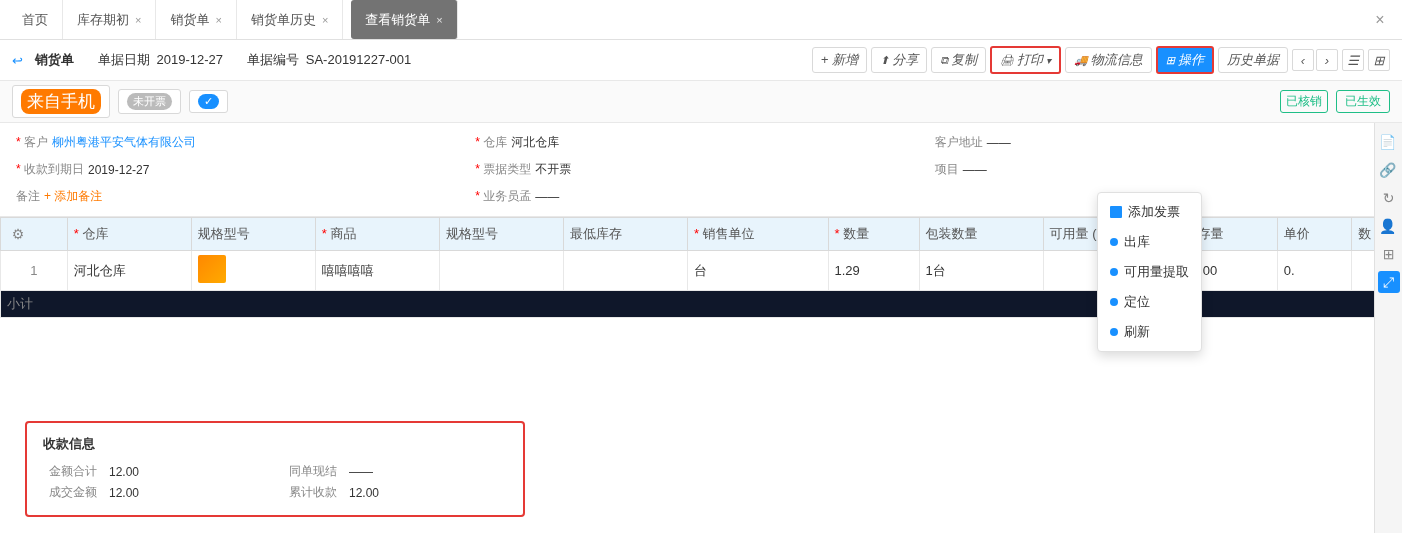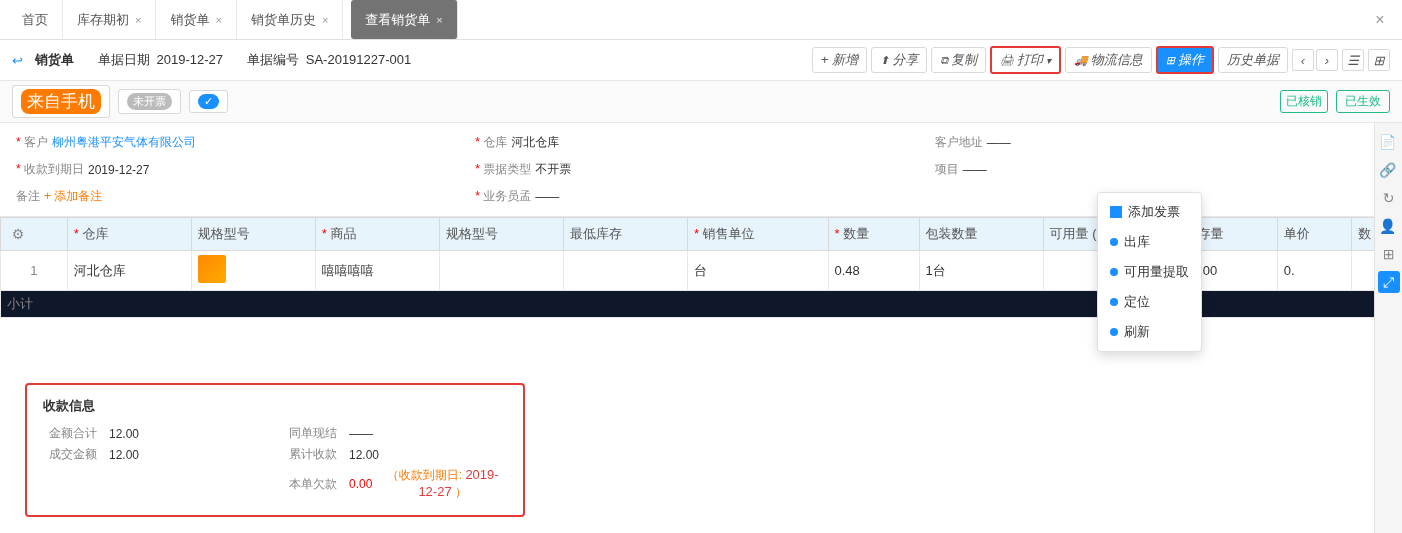--- a/index.html
+++ b/index.html
@@ -274,21 +274,21 @@
           <tr class="data-row">
             <td class="row-num">1</td>
             <td>河北仓库</td>
             <td>
               <span class="product-img"></span>
             </td>
             <td>嘻嘻嘻嘻</td>
             <td></td>
             <td></td>
             <td>台</td>
-            <td>0.48</td>
+            <td>1.29</td>
             <td>1台</td>
             <td></td>
             <td>12.00</td>
             <td>0.</td>
             <td></td>
           </tr>
           <tr class="subtotal-row">
             <td colspan="13">小计</td>
           </tr>
         </tbody>
@@ -311,25 +311,20 @@
           </div>
           <div>
             <div class="payment-row">
               <span class="payment-label">同单现结</span>
               <span class="payment-value">——</span>
             </div>
             <div class="payment-row">
               <span class="payment-label">累计收款</span>
               <span class="payment-value">12.00</span>
             </div>
-            <div class="payment-row">
-              <span class="payment-label">本单欠款</span>
-              <span class="payment-value red">0.00</span>
-              <span class="payment-value orange">（收款到期日: <span style="color:#e53935">2019-12-27</span> ）</span>
-            </div>
           </div>
         </div>
       </div>
     </div>
 
     <div class="dropdown-overlay">
       <div class="dropdown-item">
         <span class="square-icon"></span>
         <span>添加发票</span>
       </div>

